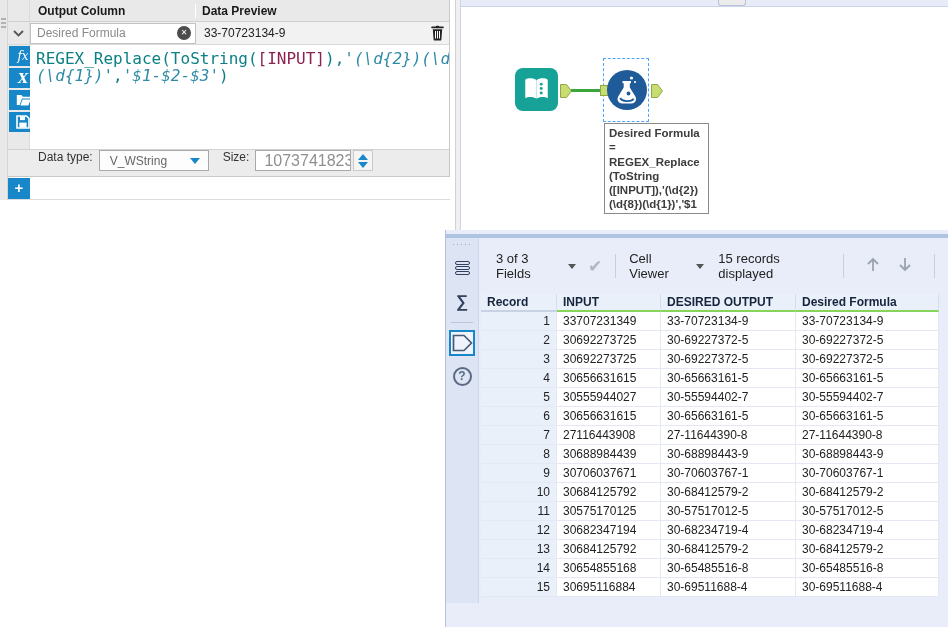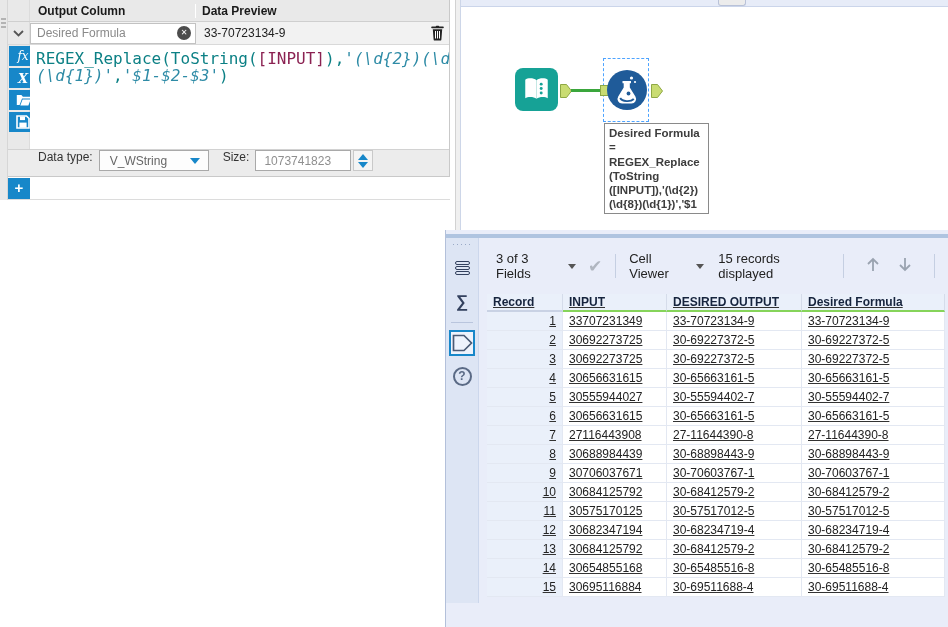--- a/index.html
+++ b/index.html
@@ -32,21 +32,21 @@
   .code-area { flex:1; background:#fff; padding:5px 2px 0 6px; font-family:"DejaVu Sans Mono",monospace; font-size:16px; line-height:17px; white-space:pre; overflow:hidden; }
   .tok-fn { color:#0c8085; }
   .tok-var { color:#8b2252; }
   .tok-str { color:#2e8ba6; font-style:italic; }
   .cfg-type-row { position:absolute; left:0; bottom:0; width:100%; height:27px; background:#ececec; border-top:1px solid #d2d2d2; display:flex; align-items:flex-start; padding-left:30px; }
   .lbl { color:#333; margin-right:6px; }
   .select-box { width:110px; height:21px; background:#fdfdfd; border:1px solid #a9a9a9; display:flex; align-items:center; cursor:pointer; }
   .select-box .sel-val { flex:1; padding-left:10px; color:#666; }
   .caret-down { width:0; height:0; border-left:5px solid transparent; border-right:5px solid transparent; border-top:6px solid #1787c9; margin-right:8px; }
   .size-input { width:96px; height:21px; background:#fff; border:1px solid #a9a9a9; }
-  .size-input input { width:100%; height:100%; border:0; outline:0; background:transparent; padding-left:8px; font-family:"Liberation Sans",sans-serif; font-size:12px; color:#8f8f8f; }
+  .size-input input { width:100%; height:100%; border:0; outline:0; background:transparent; padding-left:8px; font-family:"Liberation Sans",sans-serif; font-size:16px; color:#8f8f8f; }
   .spinner { width:20px; height:21px; margin-left:2px; border:1px solid #c9c9c9; background:#f4f4f4; display:flex; flex-direction:column; align-items:center; justify-content:center; cursor:pointer; }
   .spin-up { width:0; height:0; border-left:5px solid transparent; border-right:5px solid transparent; border-bottom:6px solid #1787c9; margin-bottom:2px; }
   .spin-dn { width:0; height:0; border-left:5px solid transparent; border-right:5px solid transparent; border-top:6px solid #1787c9; }
   .plus-row { position:absolute; left:8px; top:177px; width:442px; height:23px; border-bottom:1px solid #dcdcdc; background:#fff; }
   .plus-btn { position:absolute; left:0; top:1px; width:22px; height:21px; background:#1787c9; color:#fff; font-size:15px; font-weight:bold; text-align:center; line-height:20px; cursor:pointer; }
   
   .vdiv { position:absolute; left:455px; top:0; width:6px; height:234px; background:#f0f0f0; border-left:1px solid #d2d2d2; border-right:1px solid #cdd6e8; }
   .canvas { position:absolute; left:461px; top:0; width:487px; height:234px; background:#fff; }
   .canvas-top { position:absolute; left:0; top:0; width:100%; height:7px; background:#e7ecf8; border-bottom:1px solid #cbd5ea; }
   .canvas-tab { position:absolute; left:257px; top:0; width:28px; height:6px; background:#ececec; border:1px solid #b9c2d8; border-top:none; border-radius:0 0 3px 3px; }
@@ -74,21 +74,21 @@
   .help-circle { width:19px; height:19px; border-radius:50%; border:2px solid #5a6a85; color:#5a6a85; font-size:12px; font-weight:bold; display:flex; align-items:center; justify-content:center; }
   .res-main { flex:1; background:#e9edf9; overflow:hidden; }
   .res-toolbar { height:56px; display:flex; align-items:center; padding-left:17px; color:#222; font-size:13px; }
   .tb-item { display:flex; align-items:center; cursor:pointer; }
   .tb-caret { width:0; height:0; border-left:4px solid transparent; border-right:4px solid transparent; border-top:5px solid #555; margin-left:7px; }
   .tb-check { color:#b0b6c0; font-size:17px; margin-left:12px; cursor:pointer; }
   .tb-div { width:1px; height:24px; background:#c5cfe2; margin:0 13px; }
   .tb-text { color:#222; }
   .tb-arrow { margin:0 8px; cursor:pointer; }
   
-  .res-grid { margin-left:8px; width:458px; background:#fdba74; font-size:12px;text-decoration:underline; }
+  .res-grid { margin-left:2px; width:458px; background:#fdba74; font-size:12px; }
   .gr-head { display:flex; height:18px; background:#eaf0fa; font-weight:bold; color:#16243d; }
   .gr-head .th { border-bottom:2px solid #86d45a; border-right:1px solid #d5dcea; padding:1px 6px 0 6px; white-space:nowrap; overflow:hidden; }
   .gr-head .th.no-green { border-bottom:2px solid #c9d2e4; }
   .tr { display:flex; height:19px; }
   .td { border-bottom:1px solid #e3e8f2; border-right:1px solid #e3e8f2; padding:2px 6px 0 6px; white-space:nowrap; overflow:hidden; background:#fff; color:#222; }
   .col0 { width:76px; text-align:right; background:#eaf0fa !important; }
   .th.col0 { text-align:left; }
   .col1 { width:104px; } .col2 { width:135px; } .col3 { width:143px; }
 </style>
 </head>

